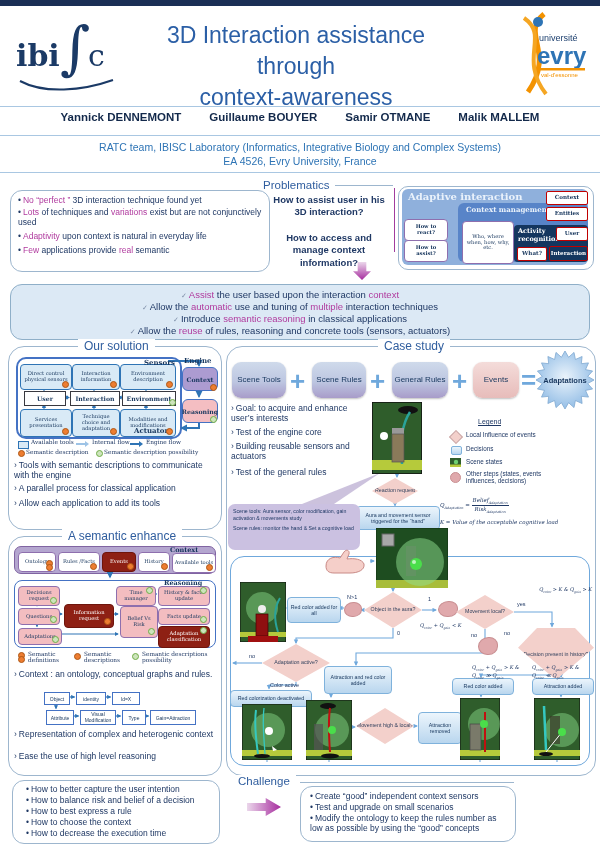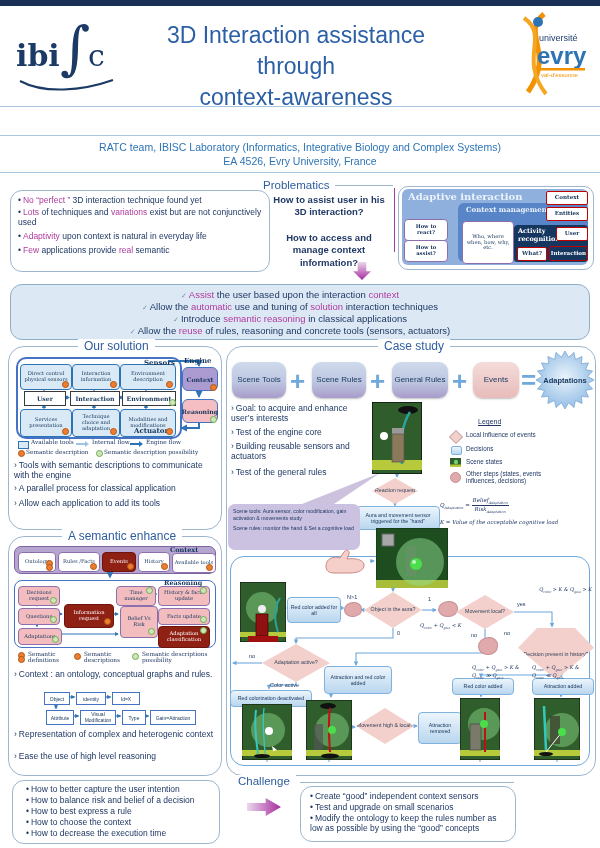--- a/index.html
+++ b/index.html
@@ -71,20 +71,26 @@
     <path d="M26,10 C52,28 20,50 48,86" stroke="#F5A623" stroke-width="4" fill="none"></path>
     <circle cx="40" cy="14" r="5" fill="#2E74B5"></circle>
     <text x="41" y="33" font-size="9" fill="#1C3F6E">université</text>
     <text x="39" y="56" font-size="24" font-weight="bold" fill="#2E74B5">evry</text>
     <rect x="41" y="60" width="46" height="2.5" fill="#F39200"></rect>
     <text x="43" y="69" font-size="6" fill="#F39200">val-d'essonne</text>
   </svg>
 
   <div class="rule" style="top:106px"></div>
 
+  <div class="a" style="left:0;top:111px;width:600px;display:flex;justify-content:center;gap:28px;font-size:11.5px;font-weight:bold;color:#13294B">
+    <span>Yannick DENNEMONT</span>
+    <span>Guillaume BOUYER</span>
+    <span>Samir OTMANE</span>
+    <span>Malik MALLEM</span>
+  </div>
 
   <div class="rule" style="top:135px"></div>
 
   <div class="a" style="left:0;top:141px;width:600px;text-align:center;color:#2E74B5;font-size:10.5px;line-height:1.3">
     <div>RATC team, IBISC Laboratory (Informatics, Integrative Biology and Complex Systems)</div>
     <div>EA 4526, Evry University, France</div>
   </div>
 
   <div class="rule" style="top:172px"></div>
 
@@ -113,21 +119,21 @@
   <div class="pb" style="left:404px;top:240px;width:40px;height:18px;font-weight:bold">How to assist?</div>
   <div class="pb" style="left:462px;top:221px;width:48px;height:39px">Who, where when, how, why, etc.</div>
   <div class="a" style="left:514px;top:225px;width:74px;height:37px;background:#14365F;border-radius:4px;z-index:1"></div>
   <div class="lbl" style="left:518px;top:228px;width:44px;font-size:6.5px;color:#fff;line-height:1.2;z-index:2">Activity recognition</div>
   <div class="rb" style="left:556px;top:227px;width:30px;height:12px">User</div>
   <div class="rb" style="left:517px;top:247px;width:28px;height:12px">What?</div>
   <div class="rb" style="left:549px;top:246px;width:37px;height:13px;background:#14365F;color:#fff">Interaction</div>
 
   <div class="a" style="left:10px;top:284px;width:578px;height:54px;background:#DCE9F5;border:1px solid #8FAFC8;border-radius:12px"></div>
   <div class="goal" style="left:10px;top:289px"><span class="chk">✓</span><span><span class="acc">Assist</span><span> the user based upon the interaction </span><span class="acc">context</span></span></div>
-  <div class="goal" style="left:10px;top:301px"><span class="chk">✓</span><span><span>Allow the </span><span class="acc">automatic</span><span> use and tuning of </span><span class="acc">solution</span><span> interaction techniques</span></span></div>
+  <div class="goal" style="left:10px;top:301px"><span class="chk">✓</span><span><span>Allow the </span><span class="acc">automatic</span><span> use and tuning of </span><span class="acc">multiple</span><span> interaction techniques</span></span></div>
   <div class="goal" style="left:10px;top:313px"><span class="chk">✓</span><span><span>Introduce </span><span class="acc">semantic reasoning</span><span> in classical applications</span></span></div>
   <div class="goal" style="left:10px;top:325px"><span class="chk">✓</span><span><span>Allow the </span><span class="acc">reuse</span><span> of rules, reasoning and concrete tools (sensors, actuators)</span></span></div>
 
   <div class="sect" style="left:8px;top:346px;width:212px;height:182px"></div>
   <div class="stitle" style="left:78px;top:339px">Our solution</div>
 
   <div class="a" style="left:16px;top:357px;width:162px;height:78px;border:2px solid #4472C4;border-radius:10px;z-index:1"></div>
   <div class="lbl" style="left:144px;top:358px;font-size:7px">Sensors</div>
   <div class="lbl" style="left:134px;top:426px;font-size:7px">Actuators</div>
   <div class="lbl" style="left:184px;top:356px;font-size:7px">Engine</div>

